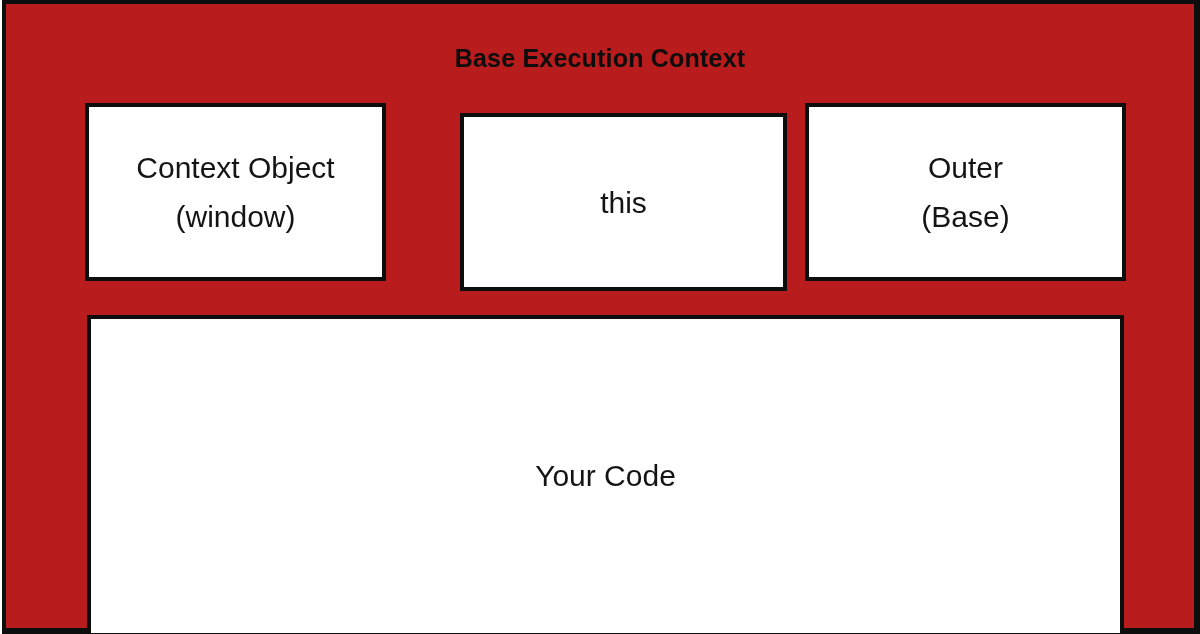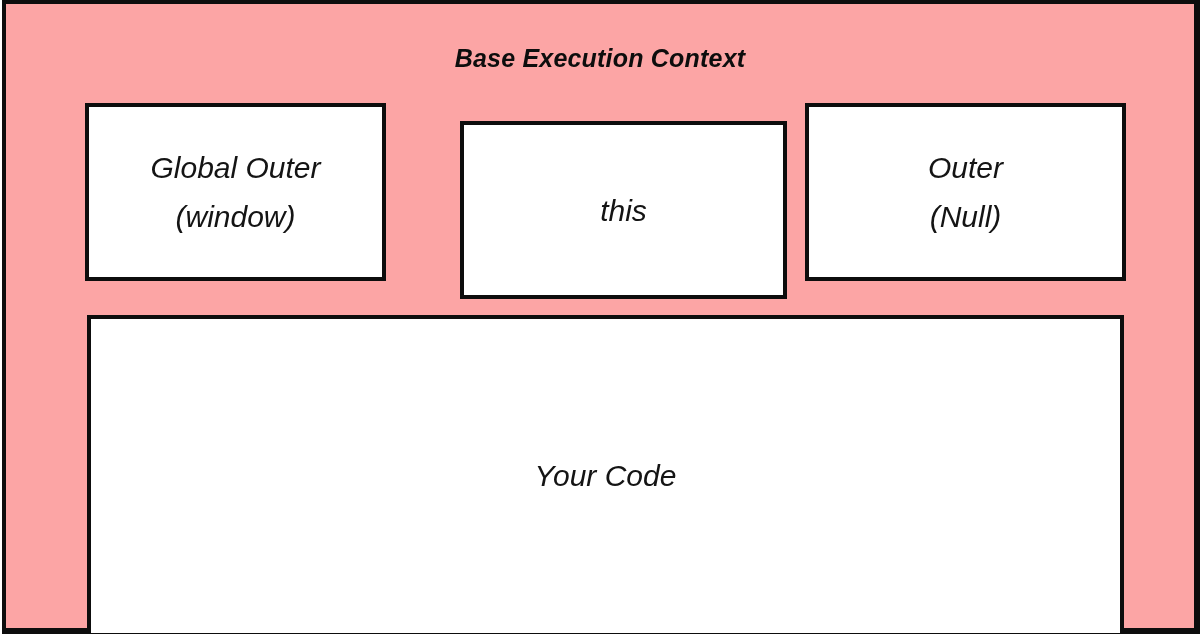--- a/index.html
+++ b/index.html
@@ -13,22 +13,21 @@
   }
   .canvas {
     position: absolute;
     left: 2px;
     top: 0;
     width: 1188px;
     height: 624px;
     border-style: solid;
     border-color: #0d0d0d;
     border-width: 4px 6px 6px 4px;
-    background: #fca5a5;
-    font-style: italic;
+    background: #b91c1c;
   }
   .diagram-title {
     position: absolute;
     left: 0;
     top: 40px;
     width: 100%;
     text-align: center;
     font-size: 25px;
     font-weight: 700;
     color: #0d0d0d;
@@ -43,43 +42,43 @@
     flex-direction: column;
     align-items: center;
     justify-content: center;
     text-align: center;
     color: #141414;
     font-size: 30px;
     line-height: 49px;
     font-weight: 400;
   }
   .box-global  { left: 79px;  top: 99px;  width: 301px; height: 178px; }
-  .box-this    { left: 454px; top: 117px;  width: 327px; height: 178px; }
+  .box-this    { left: 454px; top: 109px;  width: 327px; height: 178px; }
   .box-outer   { left: 799px; top: 99px;  width: 321px; height: 178px; text-align: center; }
   .box-code    { left: 81px;  top: 311px; width: 1037px; height: 322px; }
   .box-code .line { line-height: 48px; }
 </style>
 </head>
 <body>
 
 <div class="canvas">
 
   <div class="diagram-title">Base Execution Context</div>
 
   <div class="box box-global">
-    <div class="line">Global Outer</div>
+    <div class="line">Context Object</div>
     <div class="line">(window)</div>
   </div>
 
   <div class="box box-this">
     <div class="line">this</div>
   </div>
 
   <div class="box box-outer">
     <div class="line">Outer</div>
-    <div class="line">(Null)</div>
+    <div class="line">(Base)</div>
   </div>
 
   <div class="box box-code">
     <div class="line">Your Code</div>
   </div>
 
 </div>
 
 </body></html>

